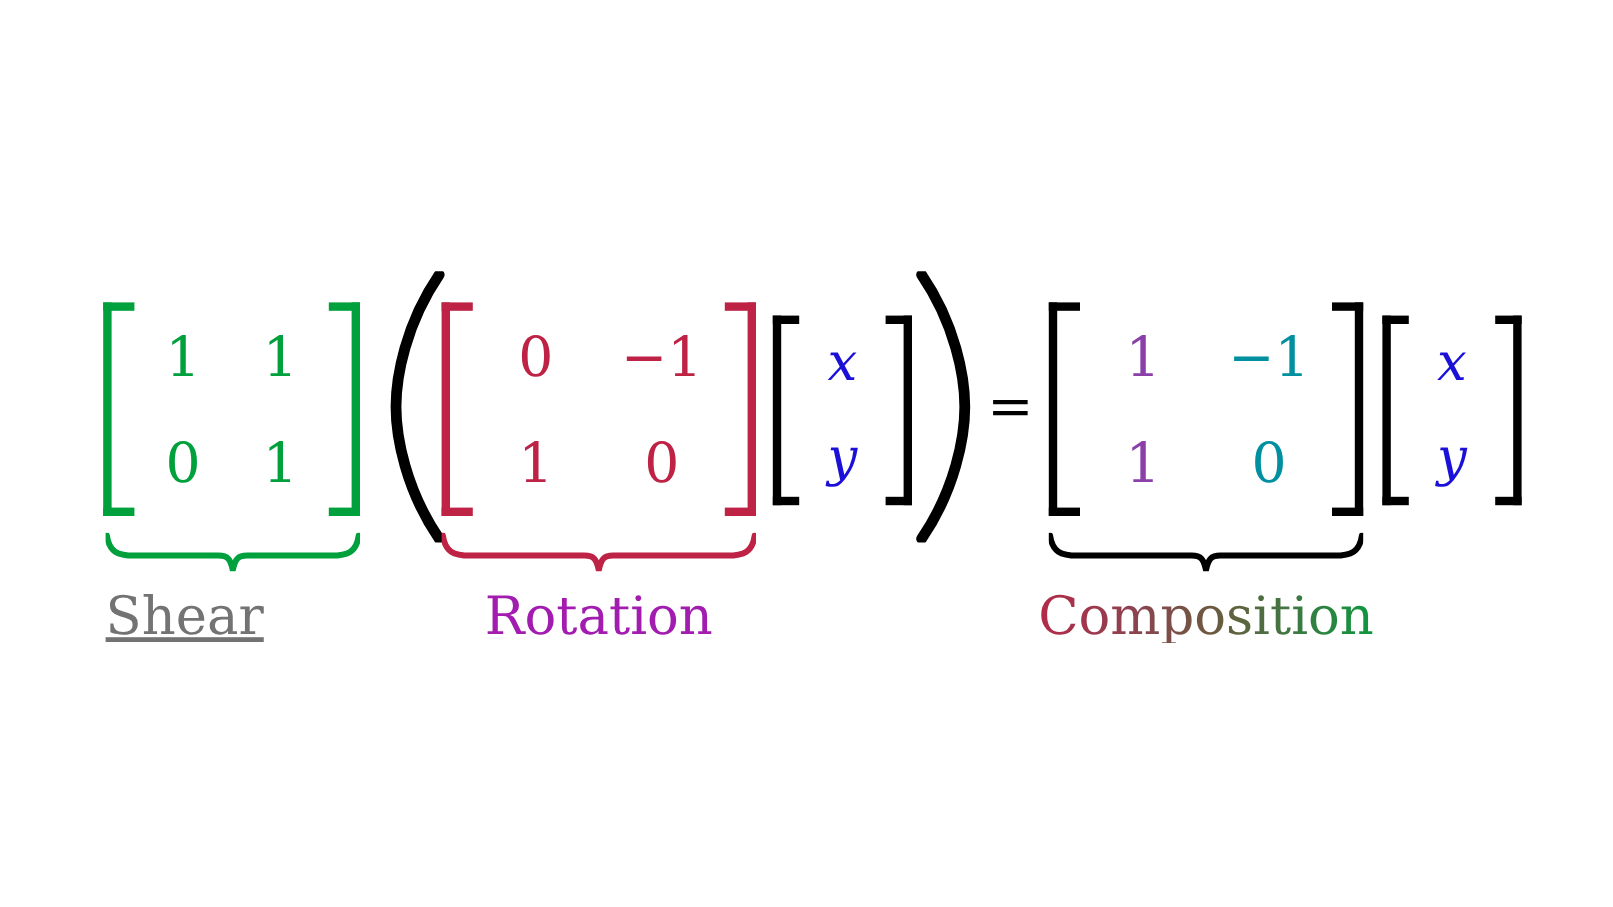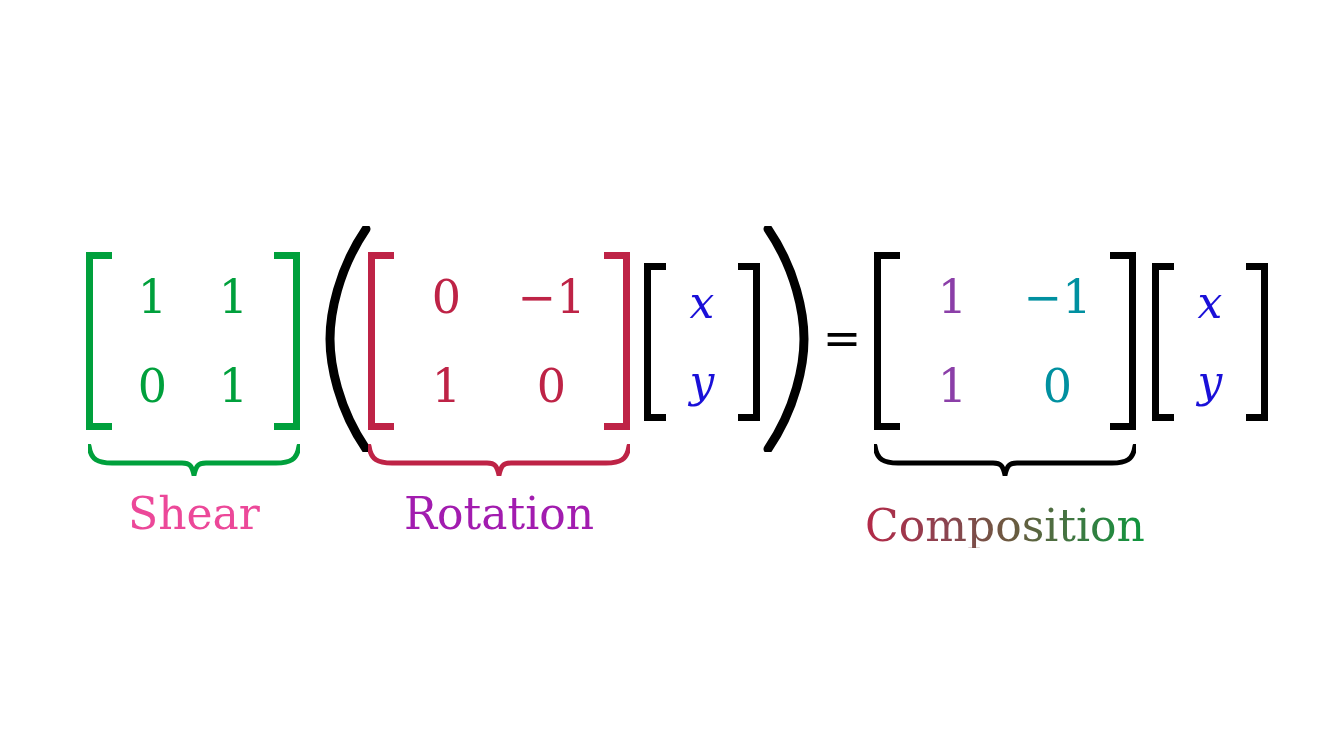--- a/index.html
+++ b/index.html
@@ -96,21 +96,20 @@
     font-size: 44px;
     line-height: 1;
     white-space: nowrap;
     user-select: none;
     font-family: "DejaVu Serif", "Liberation Serif", serif;
   }
   .label.grad {
     background-clip: text;
     -webkit-background-clip: text;
     color: transparent;
-    margin-top: 12px;
     -webkit-text-fill-color: transparent;
   }
 </style>
 </head>
 <body>
 
 <div id="stage">
 
   <div class="matgroup" style="left:86px; top:252px; height:178px; width:214px; color:#00a03c;">
     <div class="brk left" style="width:26px;">
@@ -130,21 +129,21 @@
         <i class="bot"></i>
     </div>
   </div>
 
   <div class="ubrace" style="left:88px; top:444px; width:212px; height:32px; color:#00a03c;">
     <svg viewBox="0 0 212 32" width="212" height="32" preserveAspectRatio="none" aria-hidden="true">
       <path d="M1 2 C 3 16, 10 19, 24 19 L 94 19 C 102 19, 104 22, 106 31 C 108 22, 110 19, 118 19 L 188 19 C 202 19, 209 16, 211 2" fill="none" stroke="#00a03c" stroke-width="5" stroke-linecap="round" stroke-linejoin="round"></path>
     </svg>
   </div>
 
-  <div class="label" style="left:88px; top:492px; width:212px; text-align:center; color:#ec4899;">Shear</div>
+  <div class="label" style="left:88px; top:492px; width:212px; color:#737373;text-decoration:underline;">Shear</div>
 
   <div class="paren" style="left:322px; top:226px; width:52px; height:226px;">
     <svg viewBox="0 0 52 226" width="52" height="226" aria-hidden="true">
       <path d="M44 3 C 16 44, 8 88, 8 113 C 8 138, 16 182, 44 223" fill="none" stroke="#000000" stroke-width="9" stroke-linecap="round"></path>
     </svg>
   </div>
 
   <div class="matgroup" style="left:368px; top:252px; height:178px; width:262px; color:#be2346;">
     <div class="brk left" style="width:26px;">
       <i class="stem"></i>

